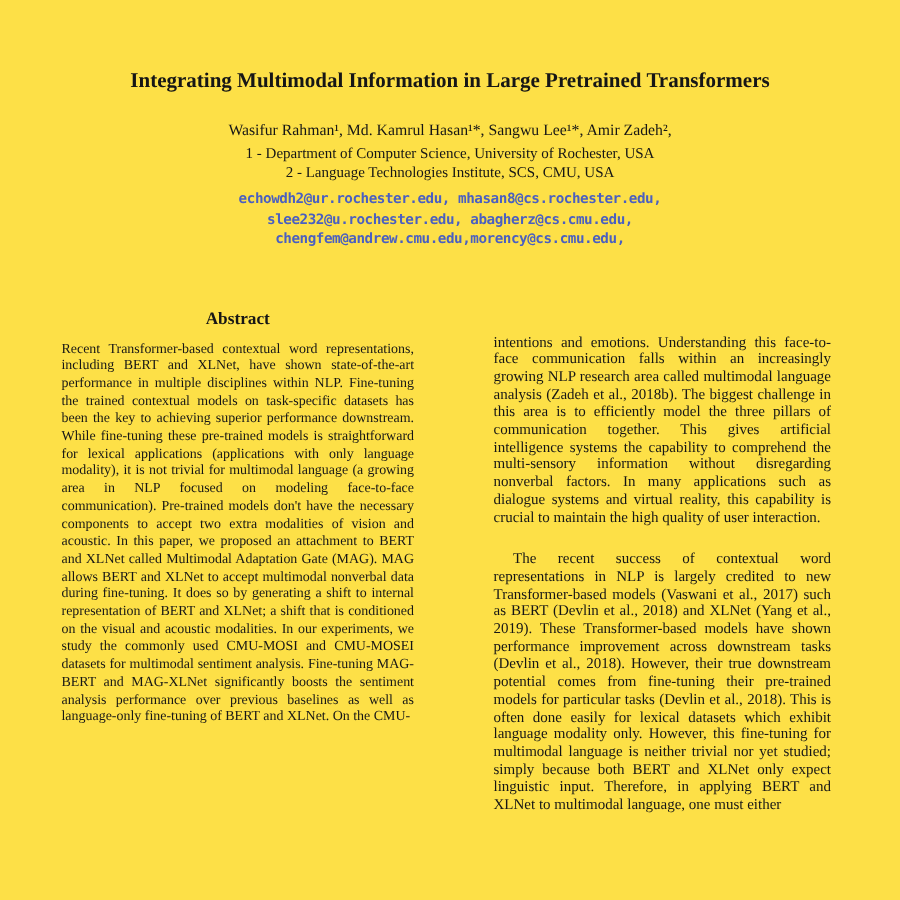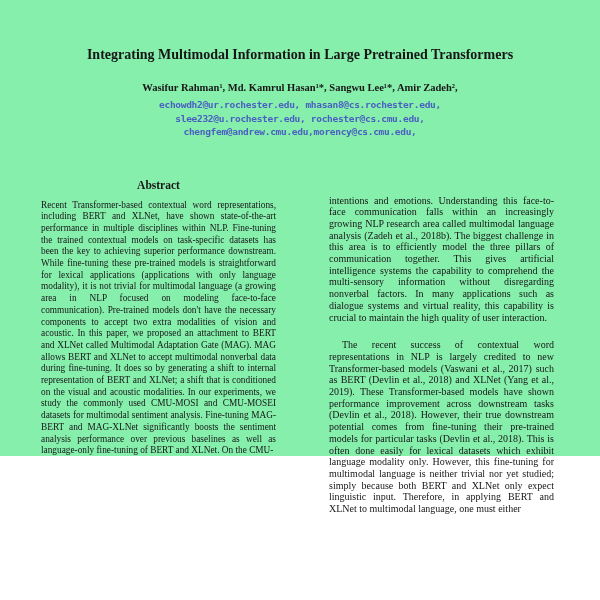--- a/index.html
+++ b/index.html
@@ -10,34 +10,34 @@
     overflow: hidden;
     background: #ffffff;
   }
   body {
     font-family: "Liberation Serif", serif;
     color: #161616;
   }
   .page {
     box-sizing: border-box;
     width: 600px;
-    height: 456px;
+    height: 600px;
     padding: 46px 30px 0 30px;
-    background: #86efac;
+    background: #fde047;
   }
   .title {
     margin: 0 0 18px 0;
     font-size: 14px;
     line-height: 17px;
     font-weight: bold;
     text-align: center;
   }
   .authors {
     text-align: center;
-    font-weight: bold;
+    font-weight: normal;
     font-size: 10.5px;
     line-height: 13px;
     margin-bottom: 3px;
   }
   .affils {
     text-align: center;
     font-size: 10px;
     line-height: 12.5px;
   }
   .emails {
@@ -86,24 +86,28 @@
 <body>
 
 <div class="page">
 
   <h1 class="title">Integrating Multimodal Information in Large Pretrained Transformers</h1>
 
   <div class="authors">
     <div>Wasifur Rahman¹, Md. Kamrul Hasan¹*, Sangwu Lee¹*, Amir Zadeh²,</div>
   </div>
 
+  <div class="affils">
+    <div>1 - Department of Computer Science, University of Rochester, USA</div>
+    <div>2 - Language Technologies Institute, SCS, CMU, USA</div>
+  </div>
 
   <div class="emails">
     <div class="email-line">echowdh2@ur.rochester.edu, mhasan8@cs.rochester.edu,</div>
-    <div class="email-line">slee232@u.rochester.edu, rochester@cs.cmu.edu,</div>
+    <div class="email-line">slee232@u.rochester.edu, abagherz@cs.cmu.edu,</div>
     <div class="email-line">chengfem@andrew.cmu.edu,morency@cs.cmu.edu,</div>
   </div>
 
   <div class="columns">
 
     <div class="col">
       <h2 class="abstract-heading">Abstract</h2>
       <p class="abstract-text">Recent Transformer-based contextual word representations, including BERT and XLNet, have shown state-of-the-art performance in multiple disciplines within NLP. Fine-tuning the trained contextual models on task-specific datasets has been the key to achieving superior performance downstream. While fine-tuning these pre-trained models is straightforward for lexical applications (applications with only language modality), it is not trivial for multimodal language (a growing area in NLP focused on modeling face-to-face communication). Pre-trained models don't have the necessary components to accept two extra modalities of vision and acoustic. In this paper, we proposed an attachment to BERT and XLNet called Multimodal Adaptation Gate (MAG). MAG allows BERT and XLNet to accept multimodal nonverbal data during fine-tuning. It does so by generating a shift to internal representation of BERT and XLNet; a shift that is conditioned on the visual and acoustic modalities. In our experiments, we study the commonly used CMU-MOSI and CMU-MOSEI datasets for multimodal sentiment analysis. Fine-tuning MAG-BERT and MAG-XLNet significantly boosts the sentiment analysis performance over previous baselines as well as language-only fine-tuning of BERT and XLNet. On the CMU-</p>
     </div>
 

